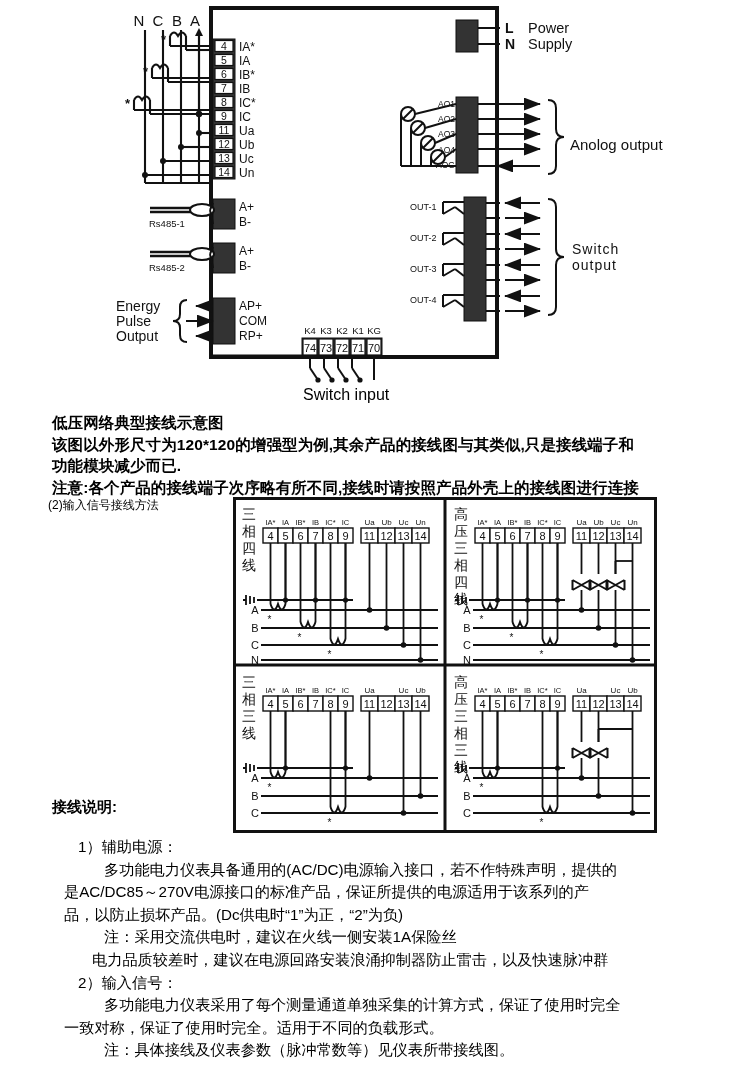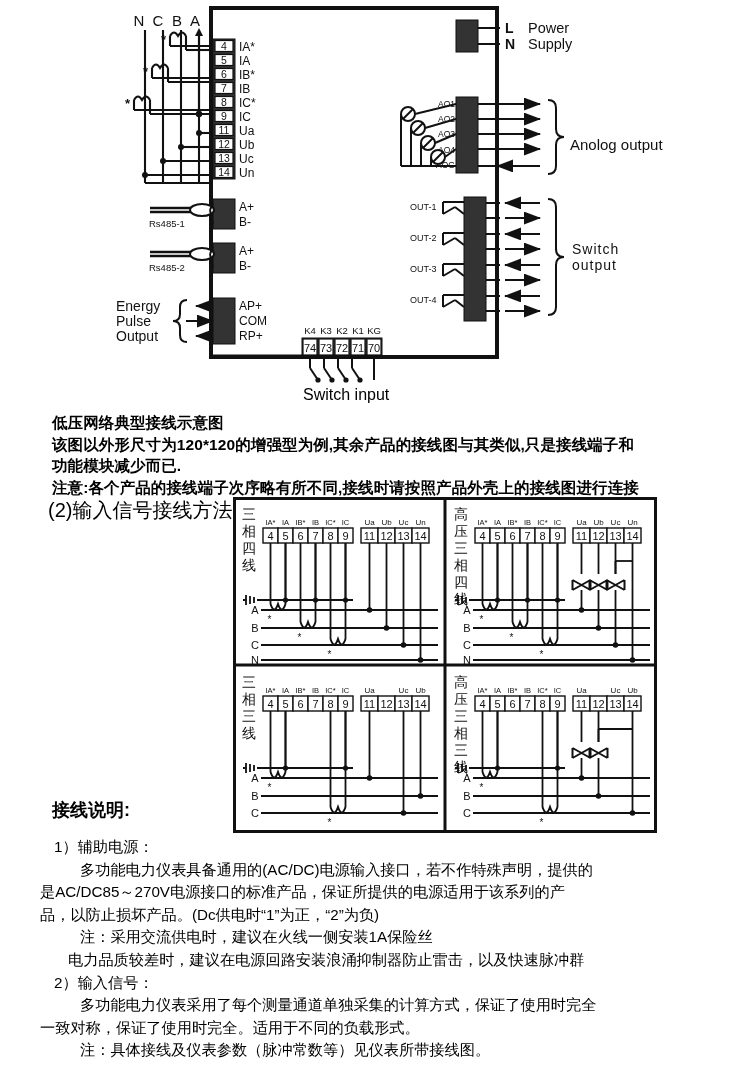--- a/index.html
+++ b/index.html
@@ -9,27 +9,27 @@
     overflow:hidden;
   }
   .abs{position:absolute;}
   svg{display:block;}
 
   
   .cap-block{position:absolute;left:52px;top:412px;width:690px;
     font-size:15.5px;line-height:21.5px;letter-spacing:.1px;font-weight:bold;}
   .cap-block .ln{white-space:nowrap;}
 
-  .sec2-label{position:absolute;left:48px;top:497px;font-size:20px;}
-
-  .wiring-note{position:absolute;left:52px;top:798px;font-size:18px;font-weight:bold;}
+  .sec2-label{position:absolute;left:48px;top:497px;font-size:12px;}
+
+  .wiring-note{position:absolute;left:52px;top:798px;font-size:15px;font-weight:bold;}
 
   .body-copy{position:absolute;left:40px;top:836px;width:700px;
     font-size:15.2px;line-height:22.6px;}
-  .body-copy .ln{white-space:nowrap;}
+  .body-copy .ln{white-space:nowrap;margin-left:24px;}
   .ind1{padding-left:14px;}
   .ind2{padding-left:40px;}
   .ind3{padding-left:28px;}
 </style>
 </head>
 <body>
 
 <svg class="abs" style="left:0;top:0;" width="750" height="390">
   <defs>
     <marker id="arr" markerWidth="9" markerHeight="9" refX="8" refY="3.2" orient="auto">

